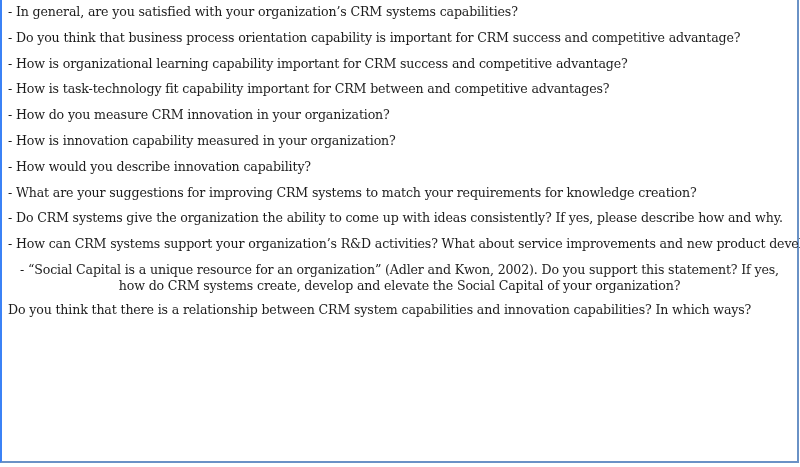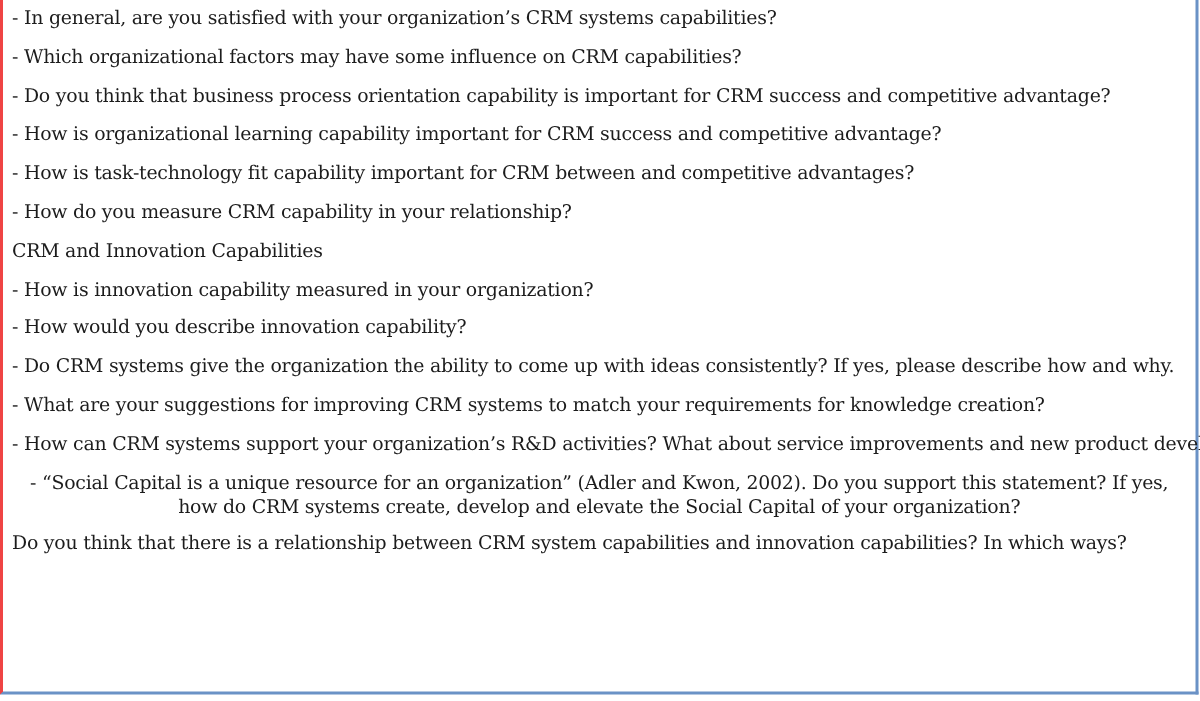--- a/index.html
+++ b/index.html
@@ -13,21 +13,21 @@
       overflow: hidden;
       position: relative;
     }
     .frame {
       position: absolute;
       left: 0;
       top: 0;
       width: 795px;
       height: 461px;
       background: #ffffff;
-      border-left: 2px solid #ef4444;
+      border-left: 2px solid #3b82f6;
       border-right: 2px solid #6a92c6;
       border-bottom: 2px solid #6a92c6;
       box-sizing: content-box;
     }
     .content {
       position: absolute;
       left: 6px;
       top: 4px;
       right: 6px;
       font-family: "DejaVu Serif", "Liberation Serif", serif;
@@ -57,27 +57,25 @@
       margin-bottom: 10.8px;
       white-space: nowrap;
     }
   </style>
 </head>
 <body>
 
 <div class="frame">
   <div class="content">
     <p class="line">- In general, are you satisfied with your organization’s CRM systems capabilities?</p>
-    <p class="line">- Which organizational factors may have some influence on CRM capabilities?</p>
     <p class="line">- Do you think that business process orientation capability is important for CRM success and competitive advantage?</p>
     <p class="line">- How is organizational learning capability important for CRM success and competitive advantage?</p>
     <p class="line">- How is task-technology fit capability important for CRM between and competitive advantages?</p>
-    <p class="line">- How do you measure CRM capability in your relationship?</p>
-    <p class="heading">CRM and Innovation Capabilities</p>
+    <p class="line">- How do you measure CRM innovation in your organization?</p>
     <p class="line">- How is innovation capability measured in your organization?</p>
     <p class="line">- How would you describe innovation capability?</p>
+    <p class="line">- What are your suggestions for improving CRM systems to match your requirements for knowledge creation?</p>
     <p class="line">- Do CRM systems give the organization the ability to come up with ideas consistently? If yes, please describe how and why.</p>
-    <p class="line">- What are your suggestions for improving CRM systems to match your requirements for knowledge creation?</p>
     <p class="line">- How can CRM systems support your organization’s R&amp;D activities? What about service improvements and new product development?</p>
     <p class="line wrap">- “Social Capital is a unique resource for an organization” (Adler and Kwon, 2002). Do you support this statement? If yes, how do CRM systems create, develop and elevate the Social Capital of your organization?</p>
     <p class="line">Do you think that there is a relationship between CRM system capabilities and innovation capabilities? In which ways?</p>
   </div>
 </div>
 
 </body></html>

